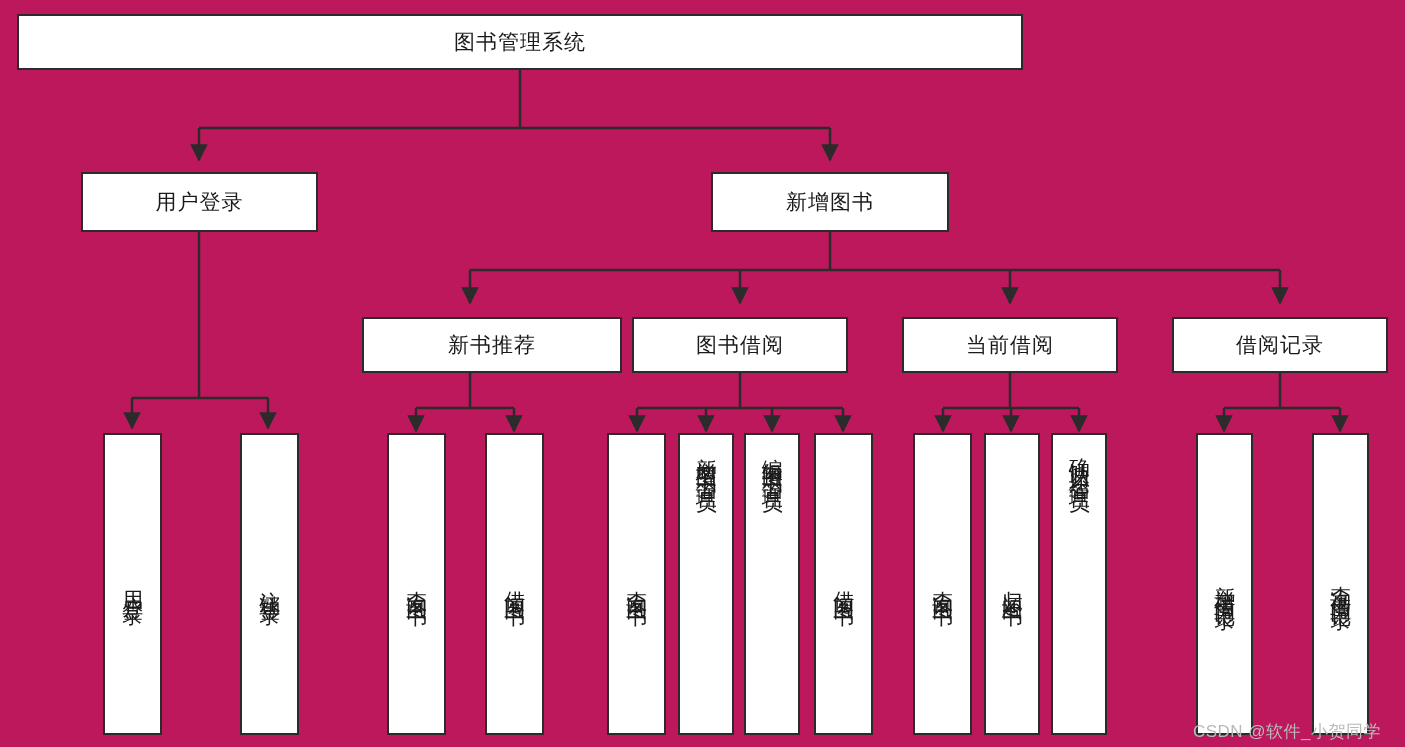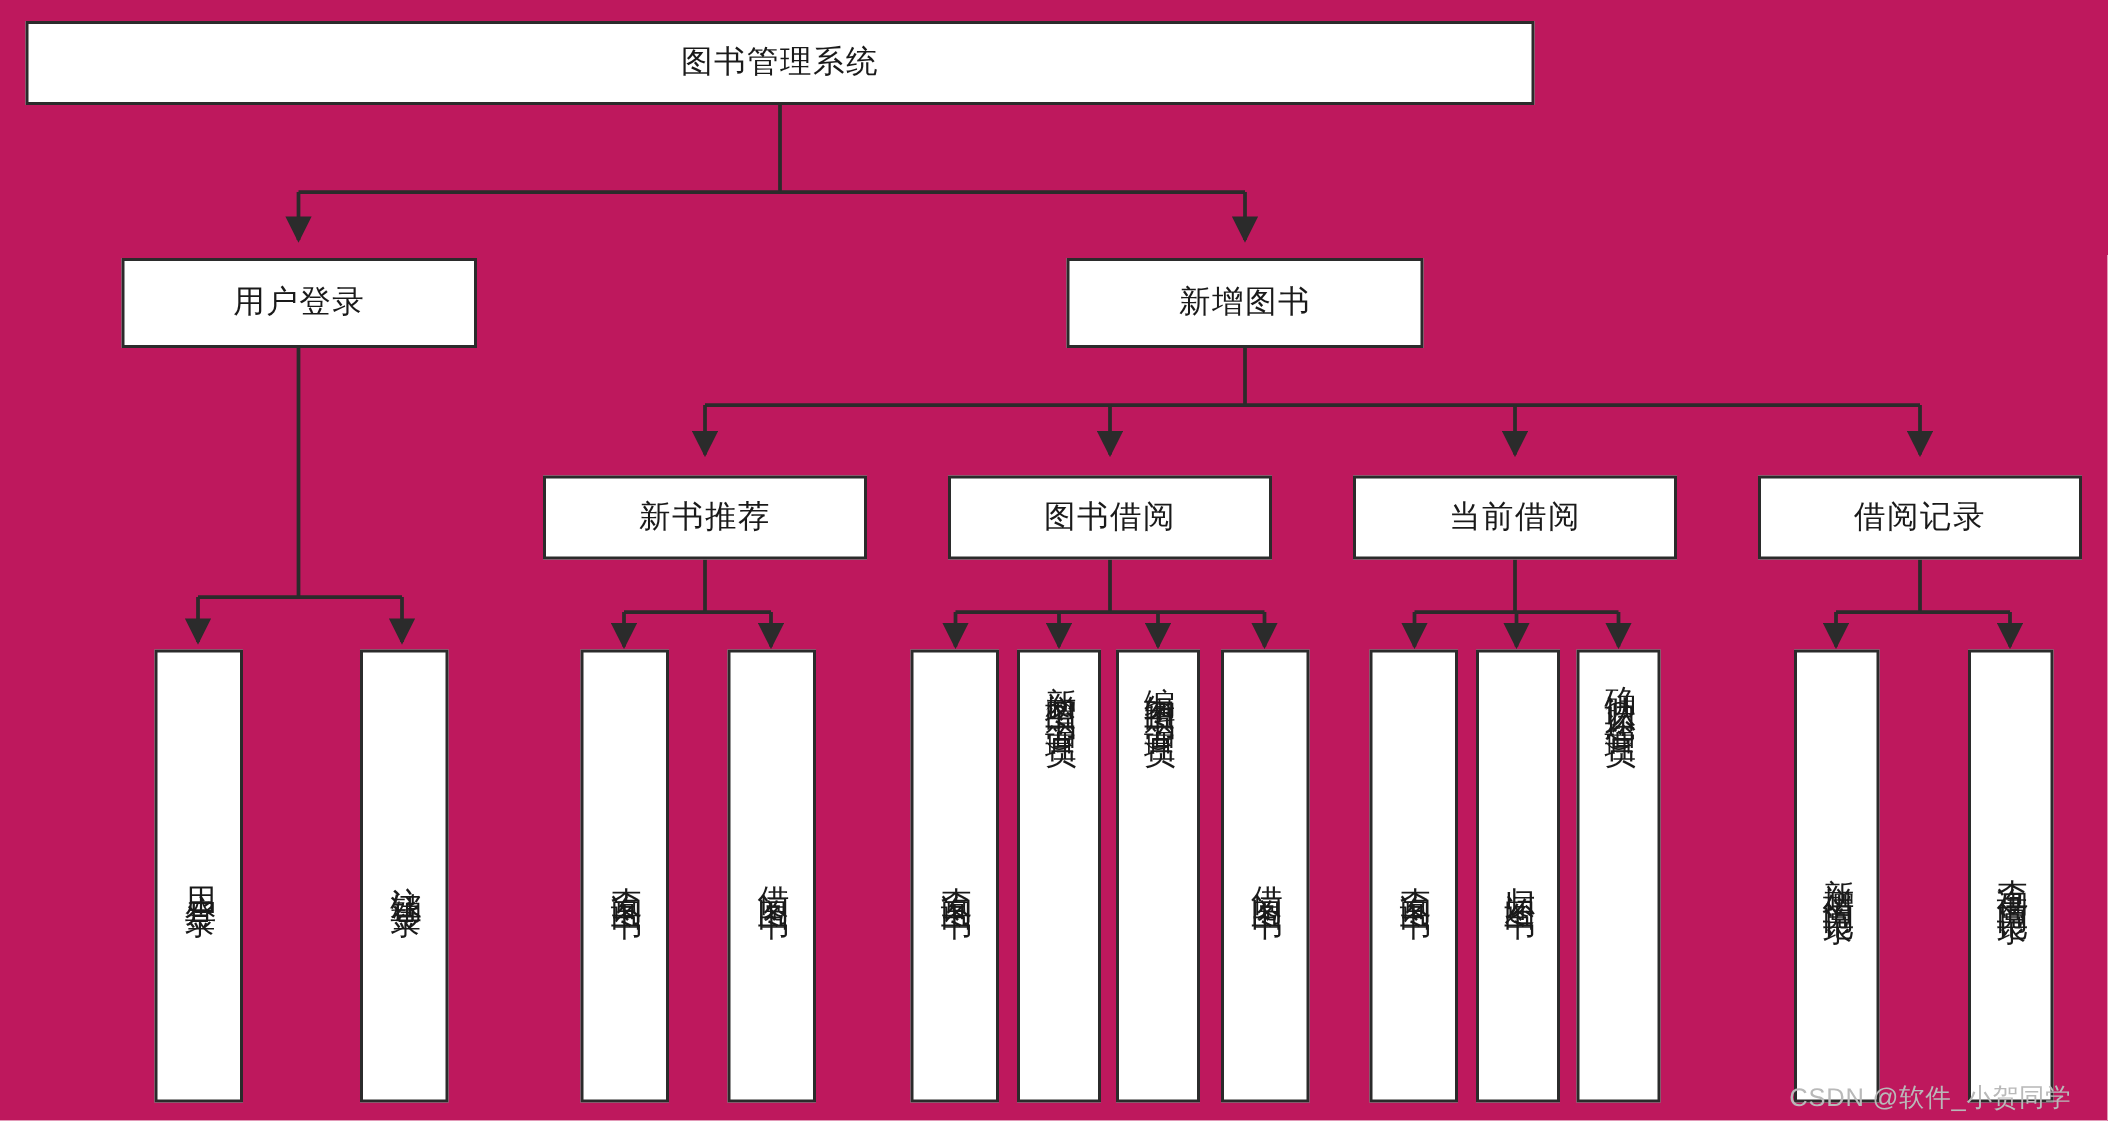--- a/index.html
+++ b/index.html
@@ -126,21 +126,21 @@
   </div>
 
   <div class="node" style="left:81px; top:172px; width:237px; height:60px;">
     <span class="node-label">用户登录</span>
   </div>
 
   <div class="node" style="left:711px; top:172px; width:238px; height:60px;">
     <span class="node-label">新增图书</span>
   </div>
 
-  <div class="node" style="left:362px; top:317px; width:216px; height:56px;">
+  <div class="node" style="left:362px; top:317px; width:260px; height:56px;">
     <span class="node-label">新书推荐</span>
   </div>
 
   <div class="node" style="left:632px; top:317px; width:216px; height:56px;justify-content:center;">
     <span class="node-label">图书借阅</span>
   </div>
 
   <div class="node" style="left:902px; top:317px; width:216px; height:56px;">
     <span class="node-label">当前借阅</span>
   </div>

